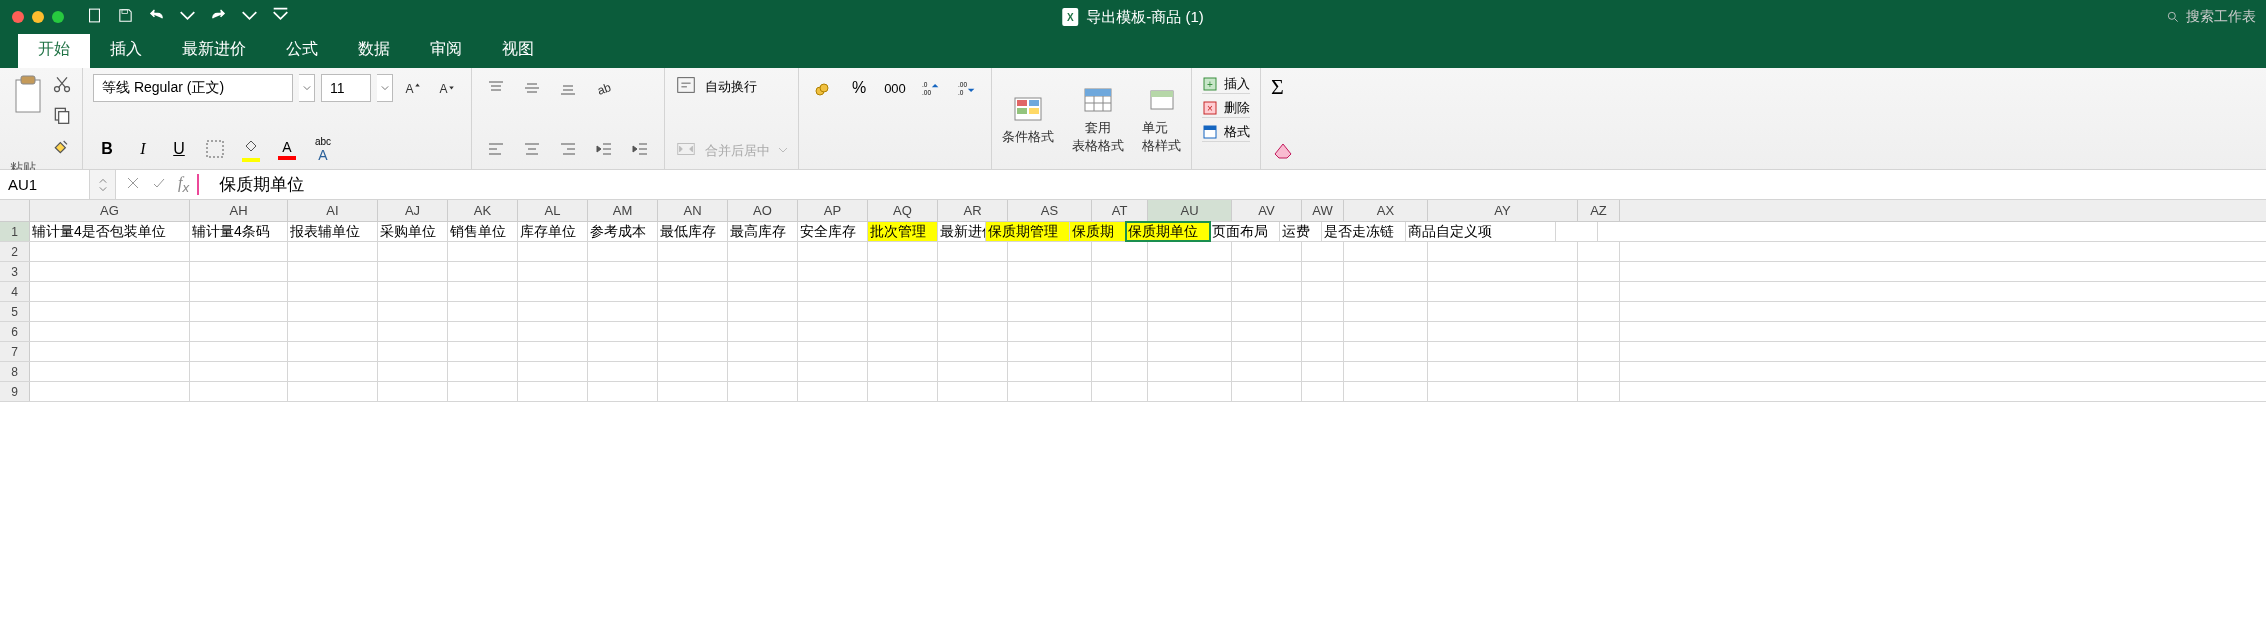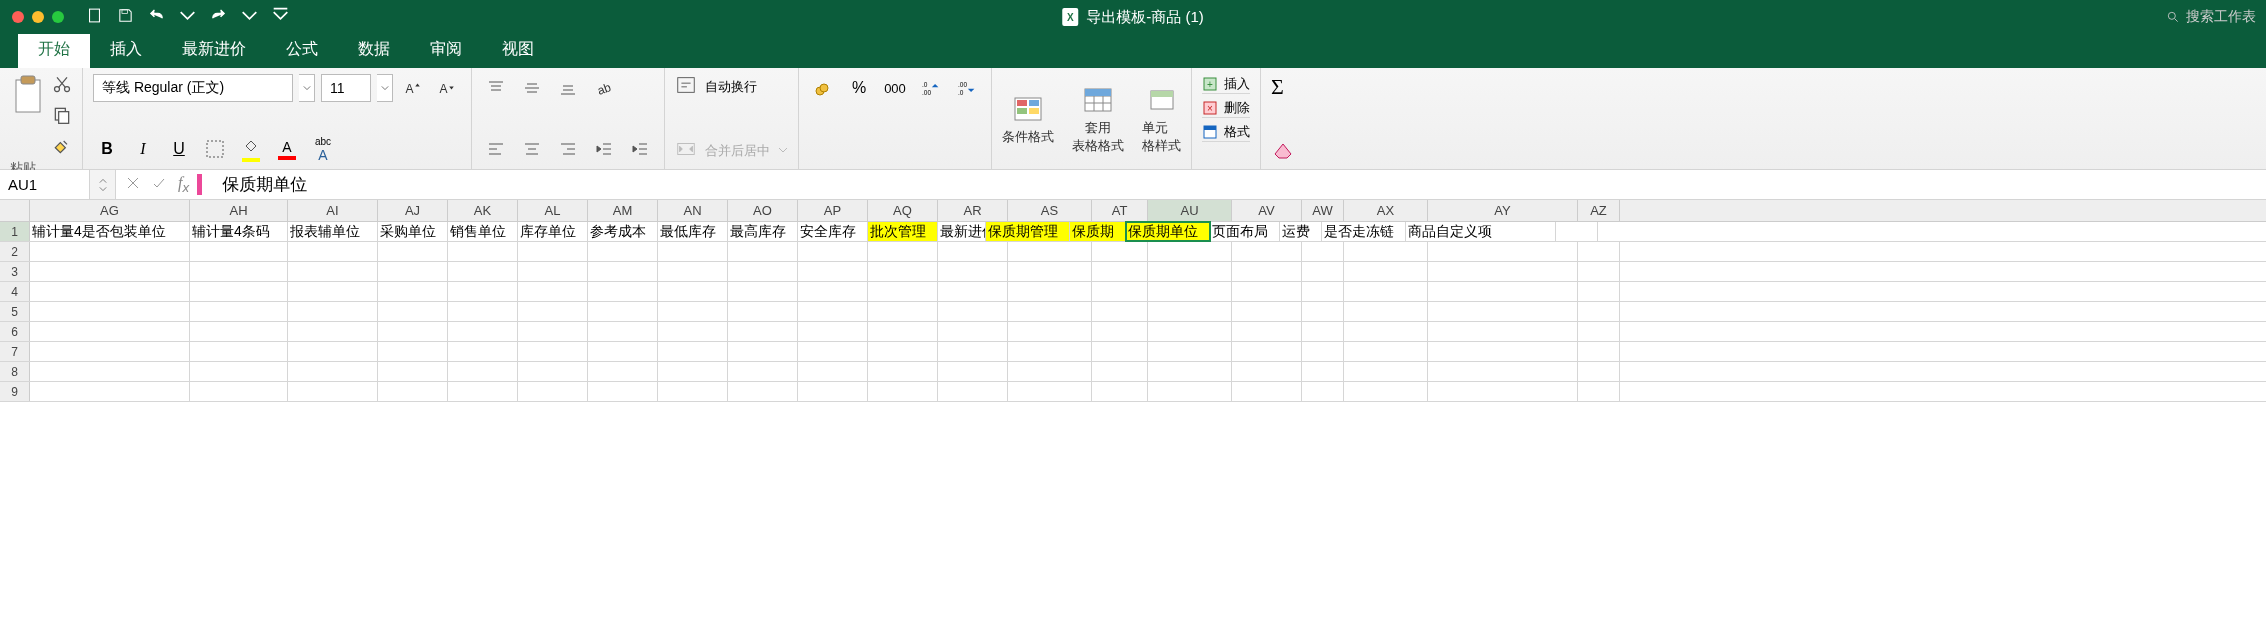--- a/index.html
+++ b/index.html
@@ -47,21 +47,21 @@
   .cell-ops svg { width:16px; height:16px; }
   .greytxt { color:#a9a9a9; }
   
   
   .fbar { height: 30px; border-bottom: 1px solid #d4d4d4; display: flex; align-items: center; background: #fff; }
   .name-box { width: 90px; height: 100%; border-right: 1px solid #d4d4d4; display: flex; align-items: center; padding-left: 8px; font-size: 15px; background:#fff; }
   .name-dd { width:26px; display:flex; flex-direction:column; align-items:center; justify-content:center; border-right:1px solid #d4d4d4; height:100%; background:#f3f3f3; }
   .name-dd svg{ width:8px;height:8px; }
   .fbar .fx-btns { display:flex; gap:12px; padding:0 10px; color:#999; align-items:center; }
   .fbar .fx-btns svg { width:14px; height:14px; stroke:#999; fill:none; }
-  .fx-label { font-style: italic; font-family: serif; color:#888; font-size:16px; padding-right:8px; border-right:5px solid #ec4899; }
+  .fx-label { font-style: italic; font-family: serif; color:#888; font-size:16px; padding-right:8px; border-right:2px solid #ec4899; }
   .fbar input { flex:1; border:none; outline:none; font-size:17px; padding-left:10px; height:100%; }
   
   
   .grid { position: relative; }
   .col-headers { display: flex; height: 22px; background: #eee; border-bottom:1px solid #ccc; }
   .corner { width: 30px; border-right:1px solid #ccc; background:#eee; }
   .ch { border-right:1px solid #ccc; text-align:center; font-size:13px; color:#444; display:flex; align-items:center; justify-content:center; background:#eee; }
   .ch.active { background:#d3e0d3; }
   .row { display:flex; height:20px; border-bottom:1px solid #d6d6d6; }
   .rh { width:30px; background:#eee; border-right:1px solid #ccc; text-align:center; font-size:12px; color:#444; display:flex; align-items:center; justify-content:center; }

